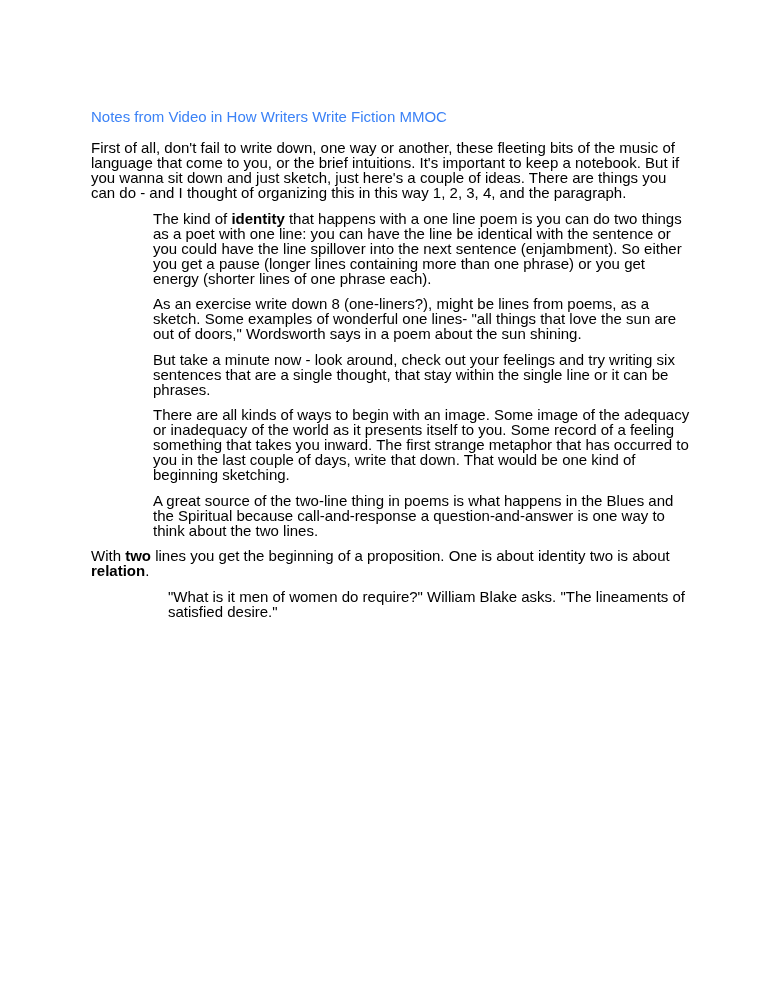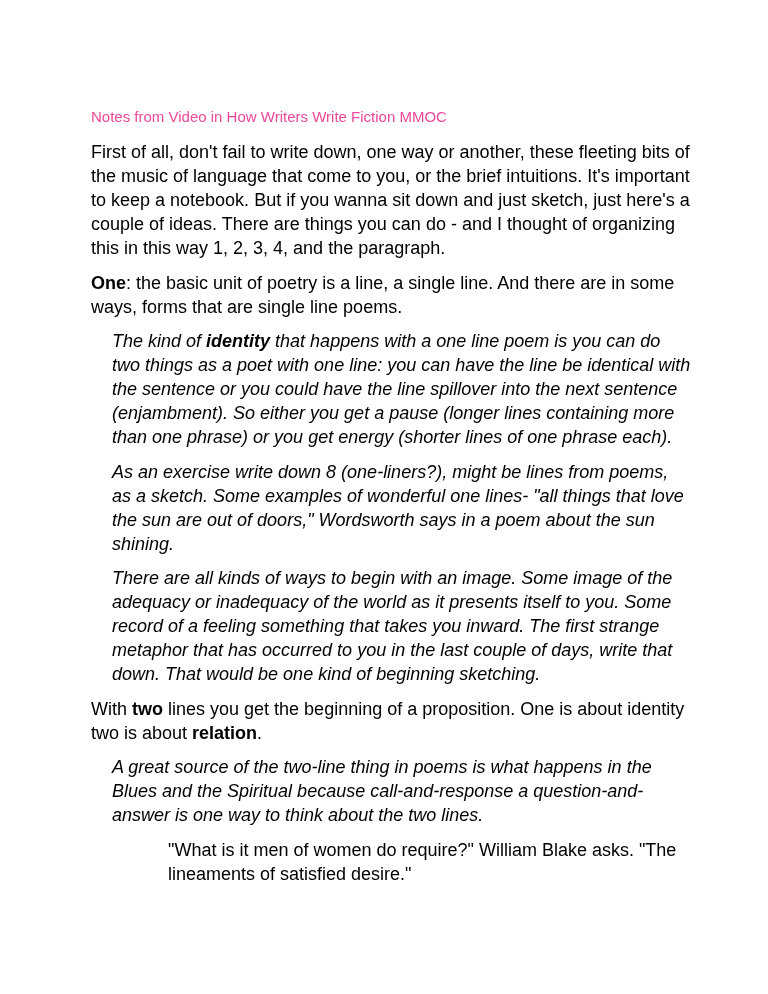--- a/index.html
+++ b/index.html
@@ -16,54 +16,53 @@
       color: #000000;
     }
     .page {
       position: absolute;
       left: 91px;
       top: 107px;
       width: 600px;
     }
     .title {
       font-size: 15px;
-      color: #ec4899;
+      color: #3b82f6;
       margin: 0 0 13px 0;
       line-height: 20px;
     }
     .para {
-      font-size: 18px;
-      line-height: 24px;
+      font-size: 15px;
+      line-height: 15px;
       margin: 0 0 10.5px 0;
     }
     .indent1 {
-      margin-left: 21px;
-      font-style: italic;
+      margin-left: 62px;
     }
     .indent2 {
       margin-left: 77px;
     }
     b { font-weight: bold; }
   </style>
 </head>
 <body>
 
 <div class="page">
   <div class="title">Notes from Video in How Writers Write Fiction MMOC</div>
 
   <p class="para">First of all, don't fail to write down, one way or another, these fleeting bits of the music of language that come to you, or the brief intuitions. It's important to keep a notebook. But if you wanna sit down and just sketch, just here's a couple of ideas. There are things you can do - and I thought of organizing this in this way 1, 2, 3, 4, and the paragraph.</p>
 
-  <p class="para"><b>One</b><span>: the basic unit of poetry is a line, a single line. And there are in some ways, forms that are single line poems.</span></p>
 
   <p class="para indent1"><span>The kind of </span><b>identity</b><span> that happens with a one line poem is you can do two things as a poet with one line: you can have the line be identical with the sentence or you could have the line spillover into the next sentence (enjambment). So either you get a pause (longer lines containing more than one phrase) or you get energy (shorter lines of one phrase each).</span></p>
 
   <p class="para indent1">As an exercise write down 8 (one-liners?), might be lines from poems, as a sketch. Some examples of wonderful one lines- "all things that love the sun are out of doors," Wordsworth says in a poem about the sun shining.</p>
 
+  <p class="para indent1">But take a minute now - look around, check out your feelings and try writing six sentences that are a single thought, that stay within the single line or it can be phrases.</p>
 
   <p class="para indent1">There are all kinds of ways to begin with an image. Some image of the adequacy or inadequacy of the world as it presents itself to you. Some record of a feeling something that takes you inward. The first strange metaphor that has occurred to you in the last couple of days, write that down. That would be one kind of beginning sketching.</p>
 
+  <p class="para indent1">A great source of the two-line thing in poems is what happens in the Blues and the Spiritual because call-and-response a question-and-answer is one way to think about the two lines.</p>
+
   <p class="para"><span>With </span><b>two</b><span> lines you get the beginning of a proposition. One is about identity two is about </span><b>relation</b><span>.</span></p>
-
-  <p class="para indent1">A great source of the two-line thing in poems is what happens in the Blues and the Spiritual because call-and-response a question-and-answer is one way to think about the two lines.</p>
 
 
   <p class="para indent2">"What is it men of women do require?" William Blake asks. "The lineaments of satisfied desire."</p>
 </div>
 
 </body></html>

